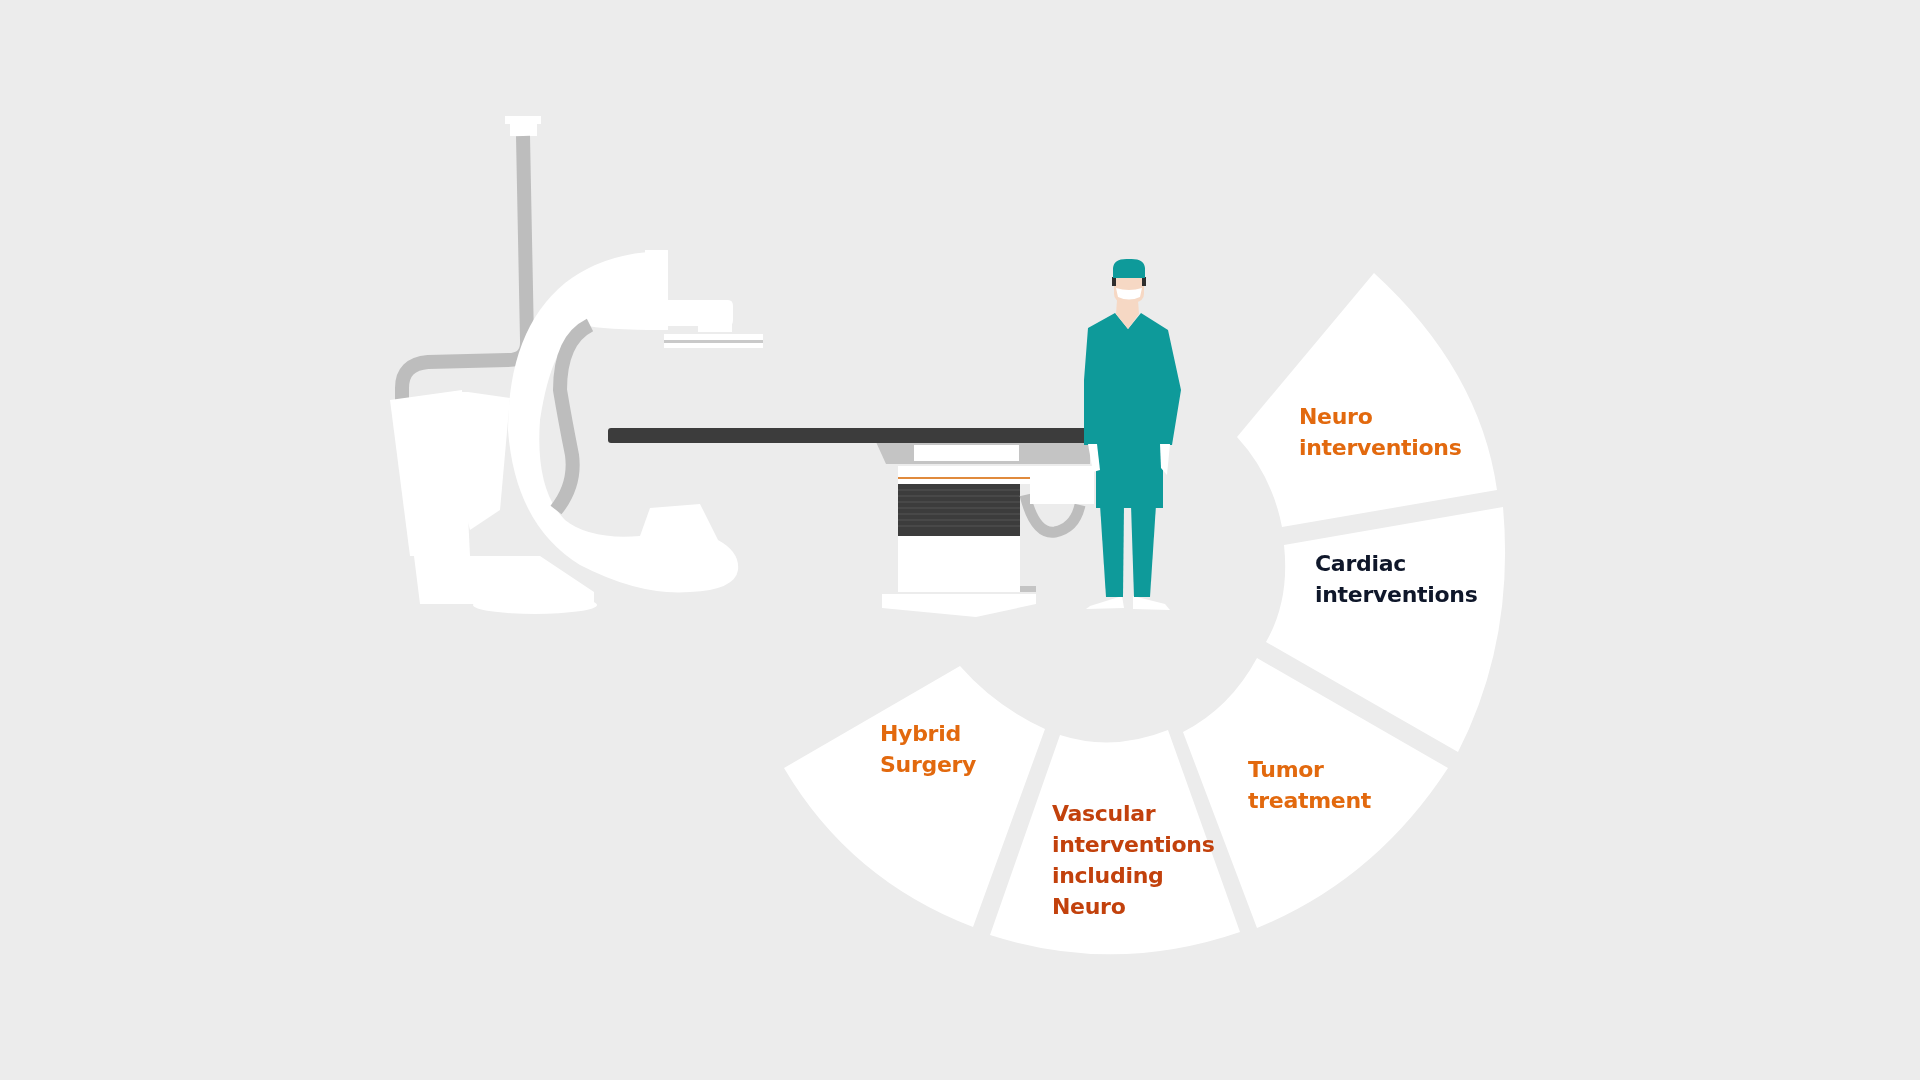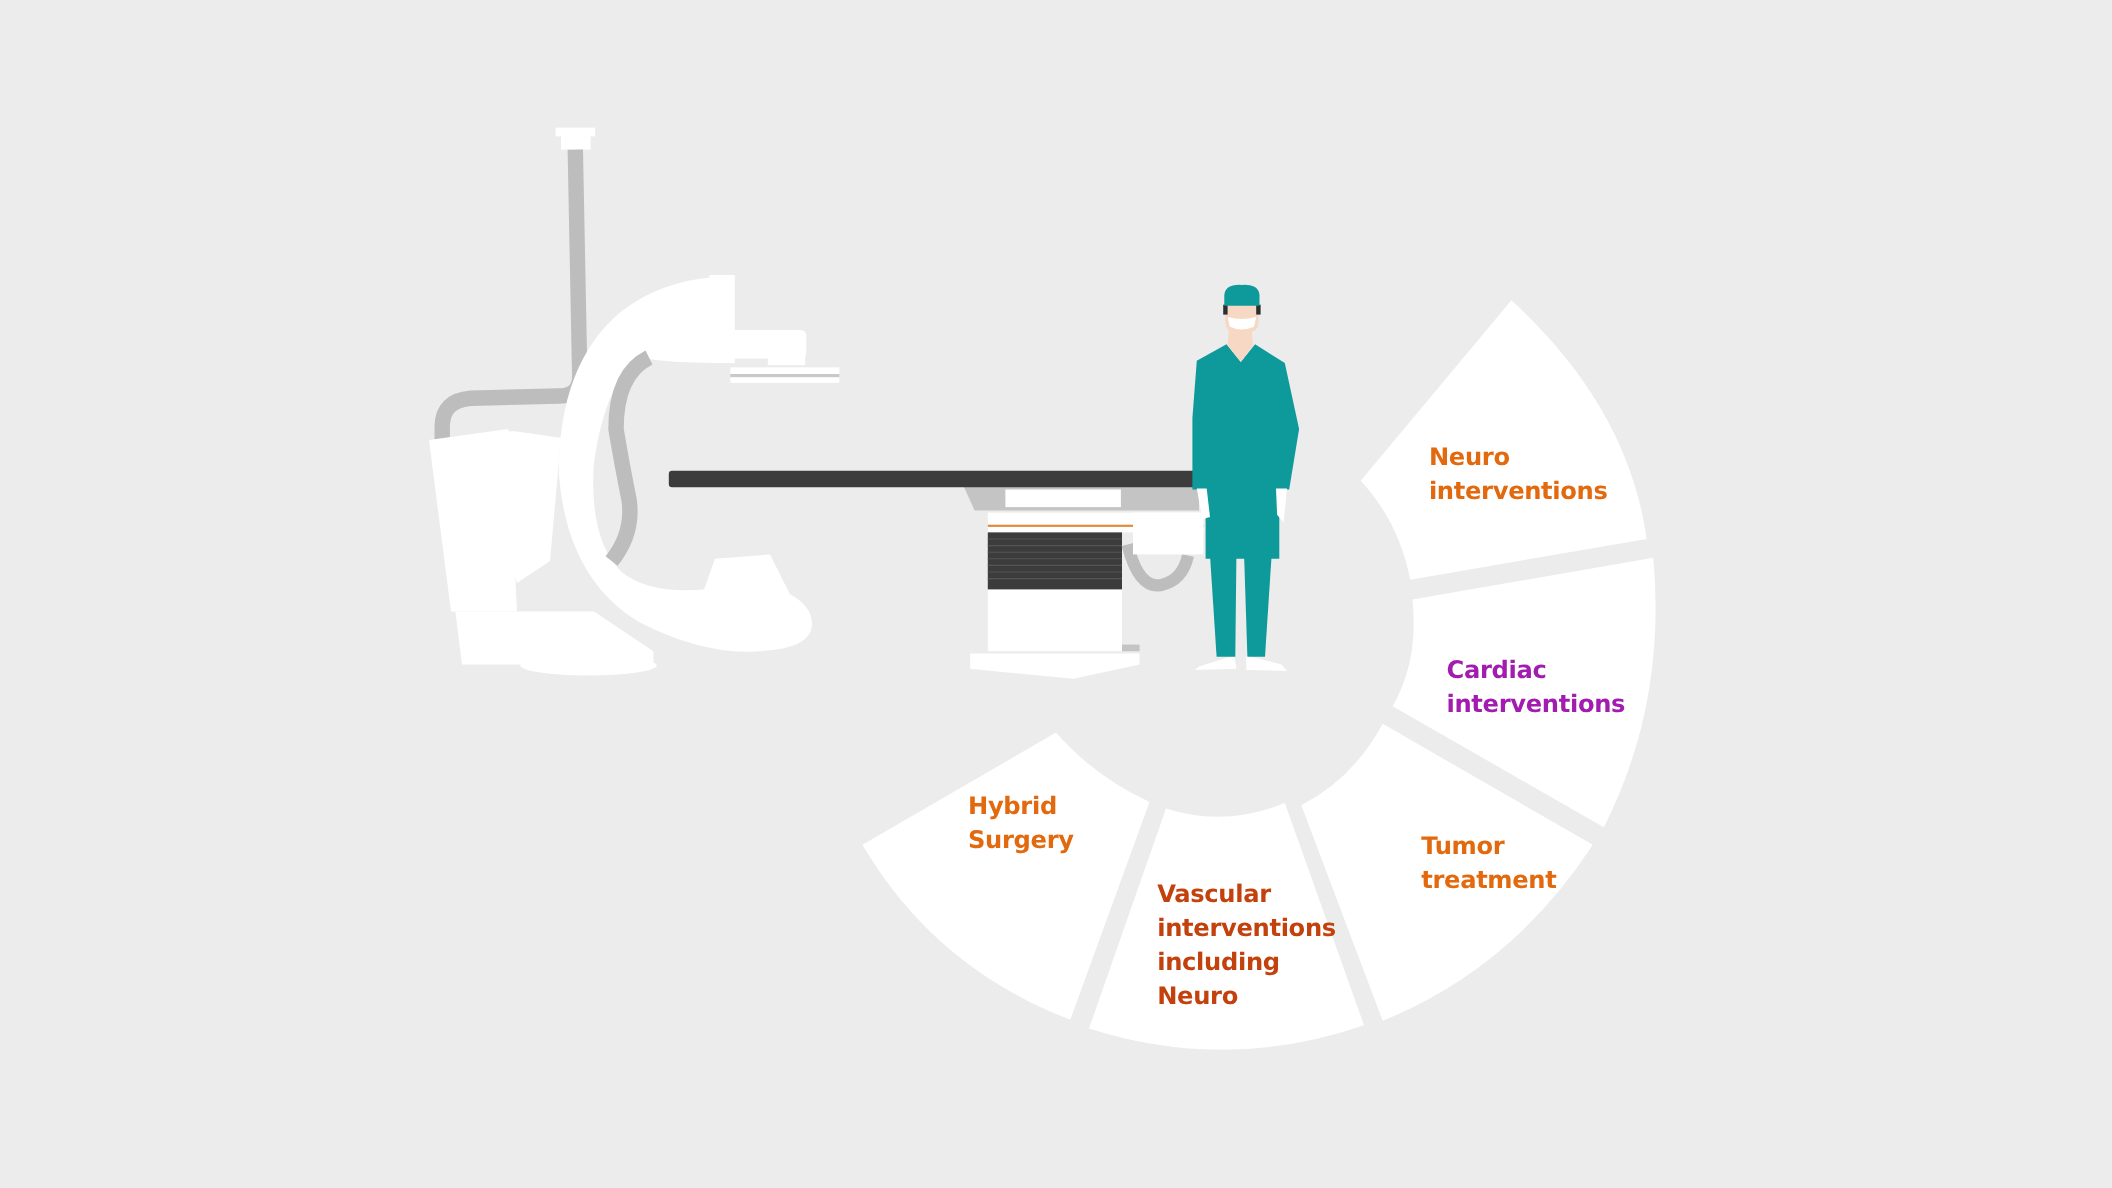--- a/index.html
+++ b/index.html
@@ -98,22 +98,22 @@
     <path d="M1374 273 Q1480 370 1497 490 L1282 527 Q1272 475 1237 437 Z" fill="#fff"></path>
     <path d="M1284 545 L1503 507 Q1515 640 1458 752 L1266 642 Q1290 600 1284 545 Z" fill="#fff"></path>
     <path d="M1257 658 L1448 768 Q1375 880 1257 928 L1183 732 Q1230 708 1257 658 Z" fill="#fff"></path>
     <path d="M1060 735 Q1113 752 1168 730 L1240 932 Q1115 975 990 935 Z" fill="#fff"></path>
     <path d="M960 666 Q995 706 1045 729 L973 927 Q850 880 784 768 Z" fill="#fff"></path>
   </g>
 </svg>
 
 <div class="seg-label" style="left:1299px;top:401px;color:#e2690e;">Neuro
 interventions</div>
-<div class="seg-label" style="left:1315px;top:594px;color:#a21caf;">Cardiac
+<div class="seg-label" style="left:1315px;top:548px;color:#0f172a;">Cardiac
 interventions</div>
-<div class="seg-label" style="left:1248px;top:754px;color:#e2690e;margin-left:44px;">Tumor
+<div class="seg-label" style="left:1248px;top:754px;color:#e2690e;">Tumor
 treatment</div>
 <div class="seg-label" style="left:1052px;top:798px;color:#c2410c;">Vascular
 interventions
 including
 Neuro</div>
 <div class="seg-label" style="left:880px;top:718px;color:#e2690e;">Hybrid
 Surgery</div>
 
 </body></html>

